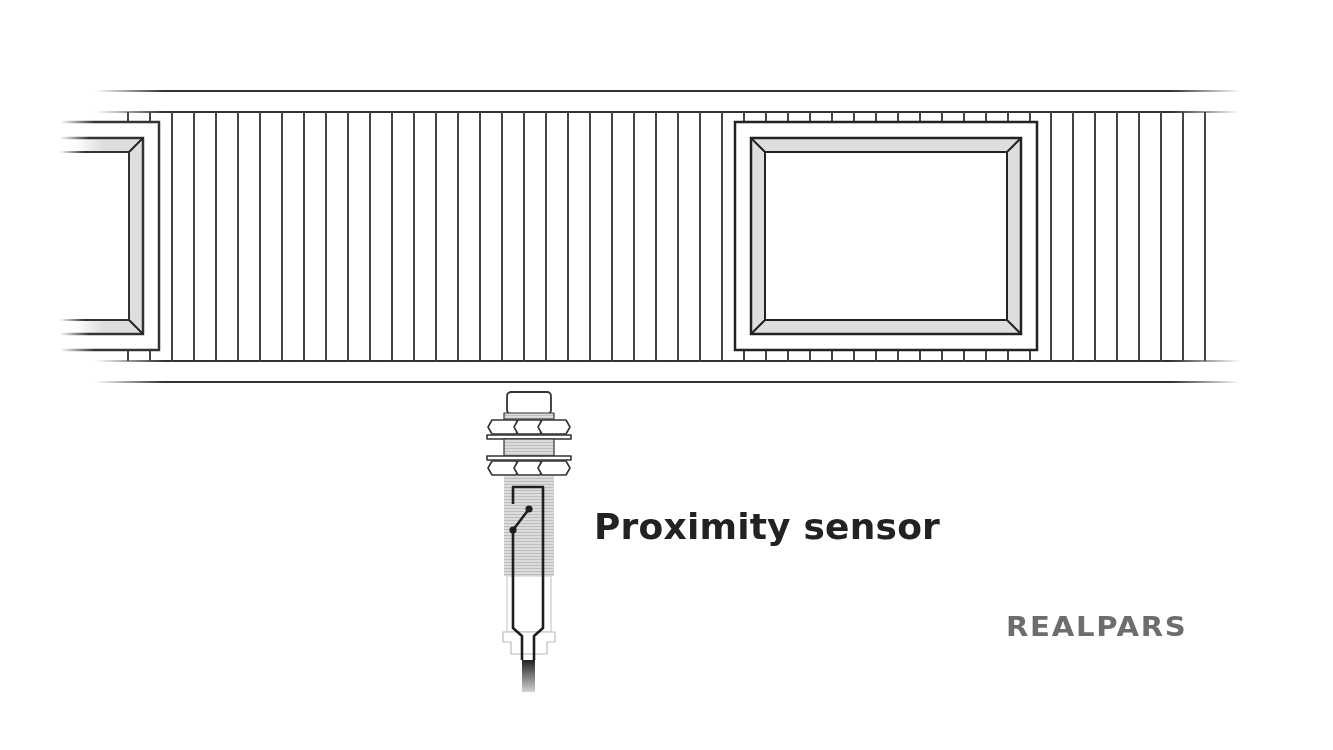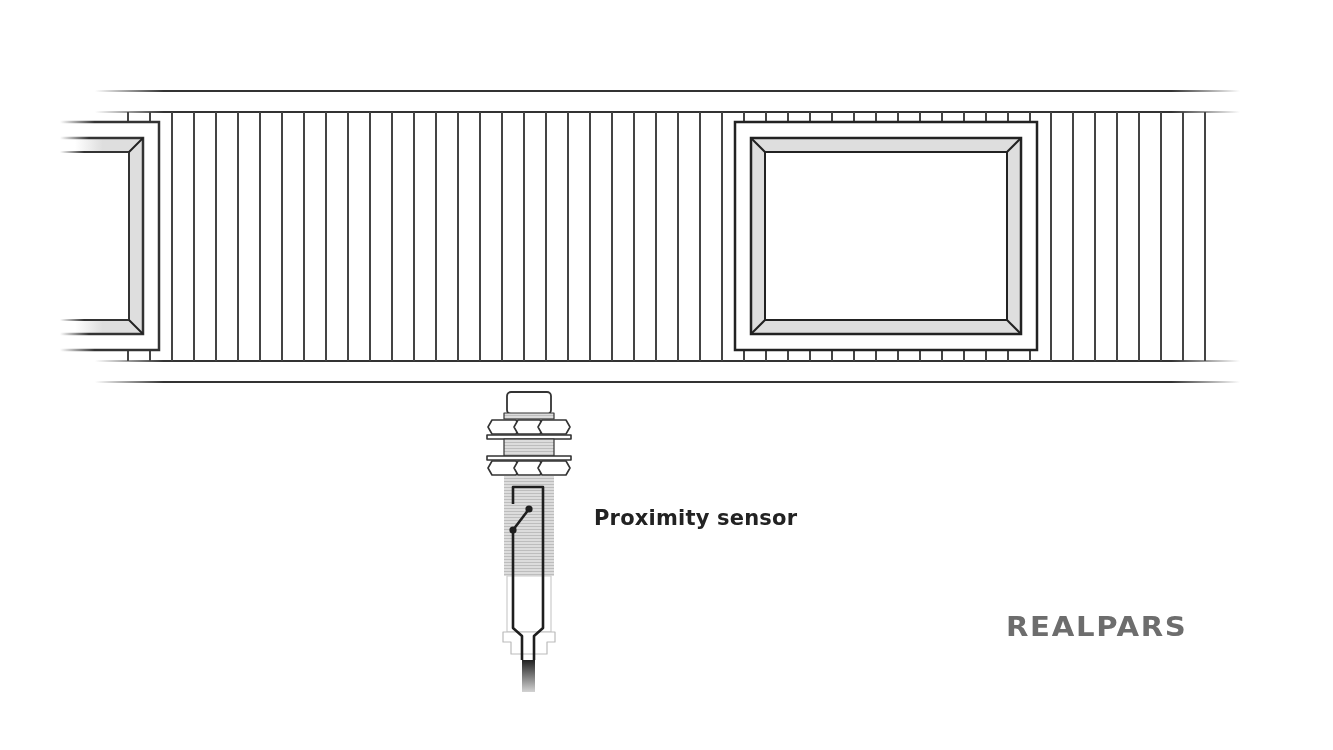--- a/index.html
+++ b/index.html
@@ -1,21 +1,21 @@
 <!DOCTYPE html>
 <html><head>
 <meta charset="utf-8">
 <style>
   html, body { margin: 0; padding: 0; background: #ffffff; }
   body { width: 1333px; height: 750px; position: relative; overflow: hidden; }
   #stage { position: absolute; left: 0; top: 0; width: 1333px; height: 750px; }
   .label {
     position: absolute; left: 594px; top: 506px;
     font-family: "DejaVu Sans", sans-serif; font-weight: bold;
-    font-size: 21px; color: #222222; letter-spacing: 0.2px; white-space: nowrap;
+    font-size: 36px; color: #222222; letter-spacing: 0.2px; white-space: nowrap;
   }
   .logo {
     position: absolute; left: 1006px; top: 612px;
     font-family: "DejaVu Sans", sans-serif; font-weight: bold;
     font-size: 26px; color: #6d6d6d; letter-spacing: 1.5px; white-space: nowrap;
     transform: scaleX(1.12); transform-origin: left top;
   }
 </style>
 </head>
 <body>

